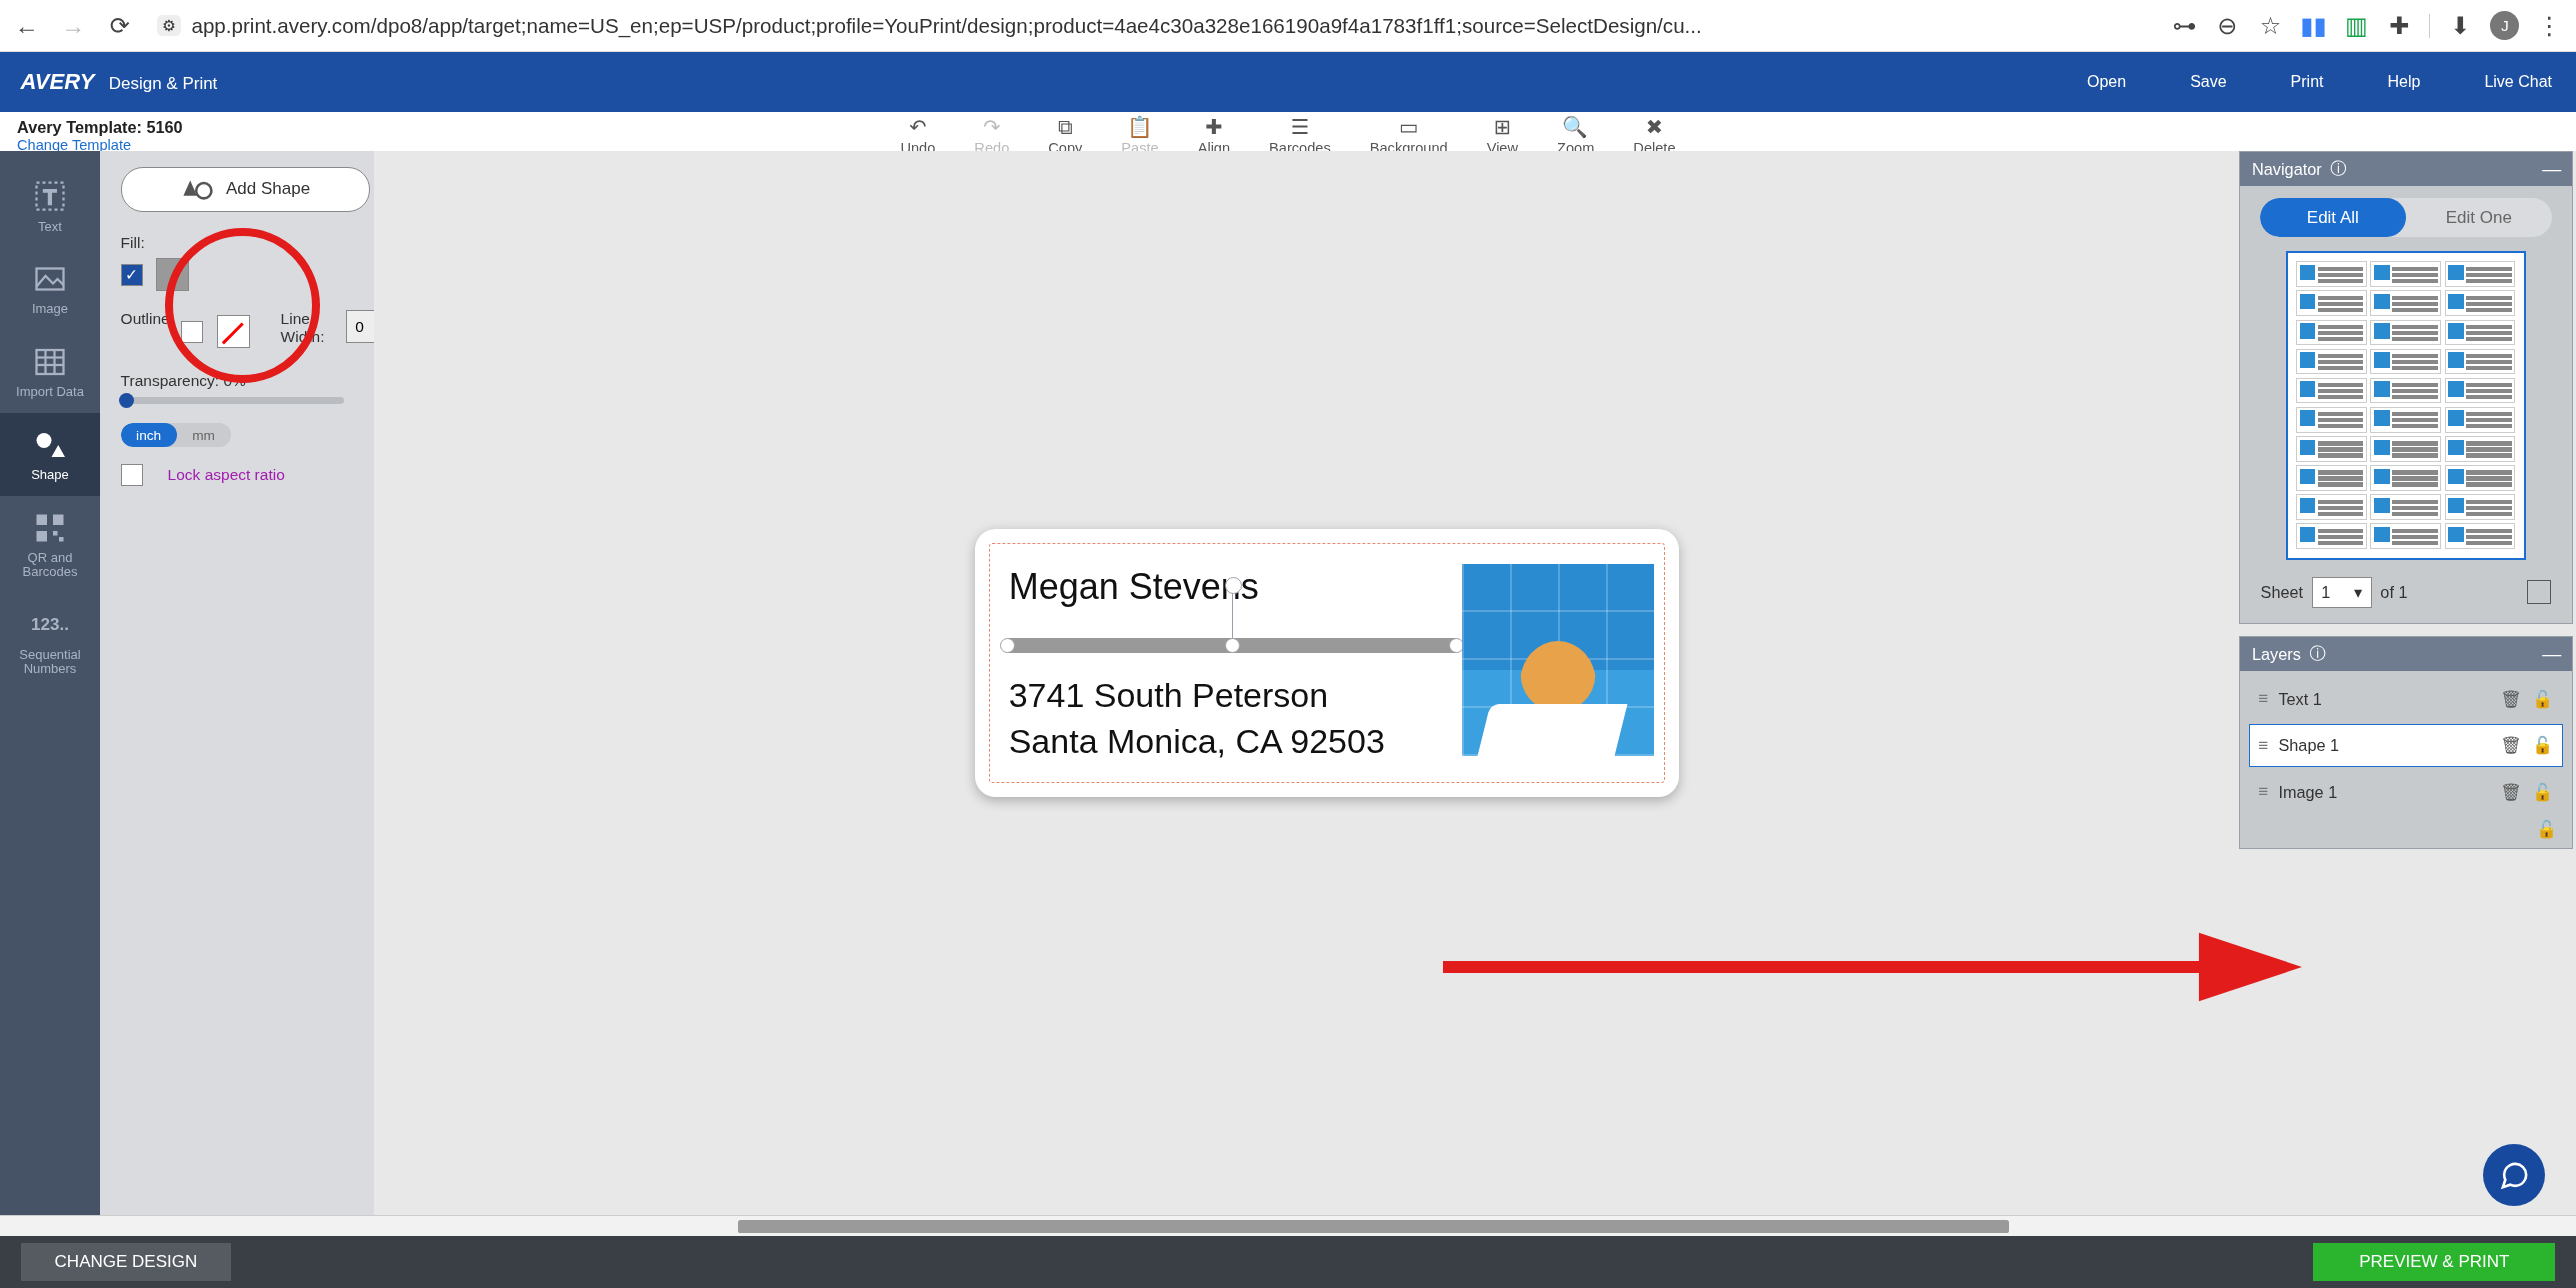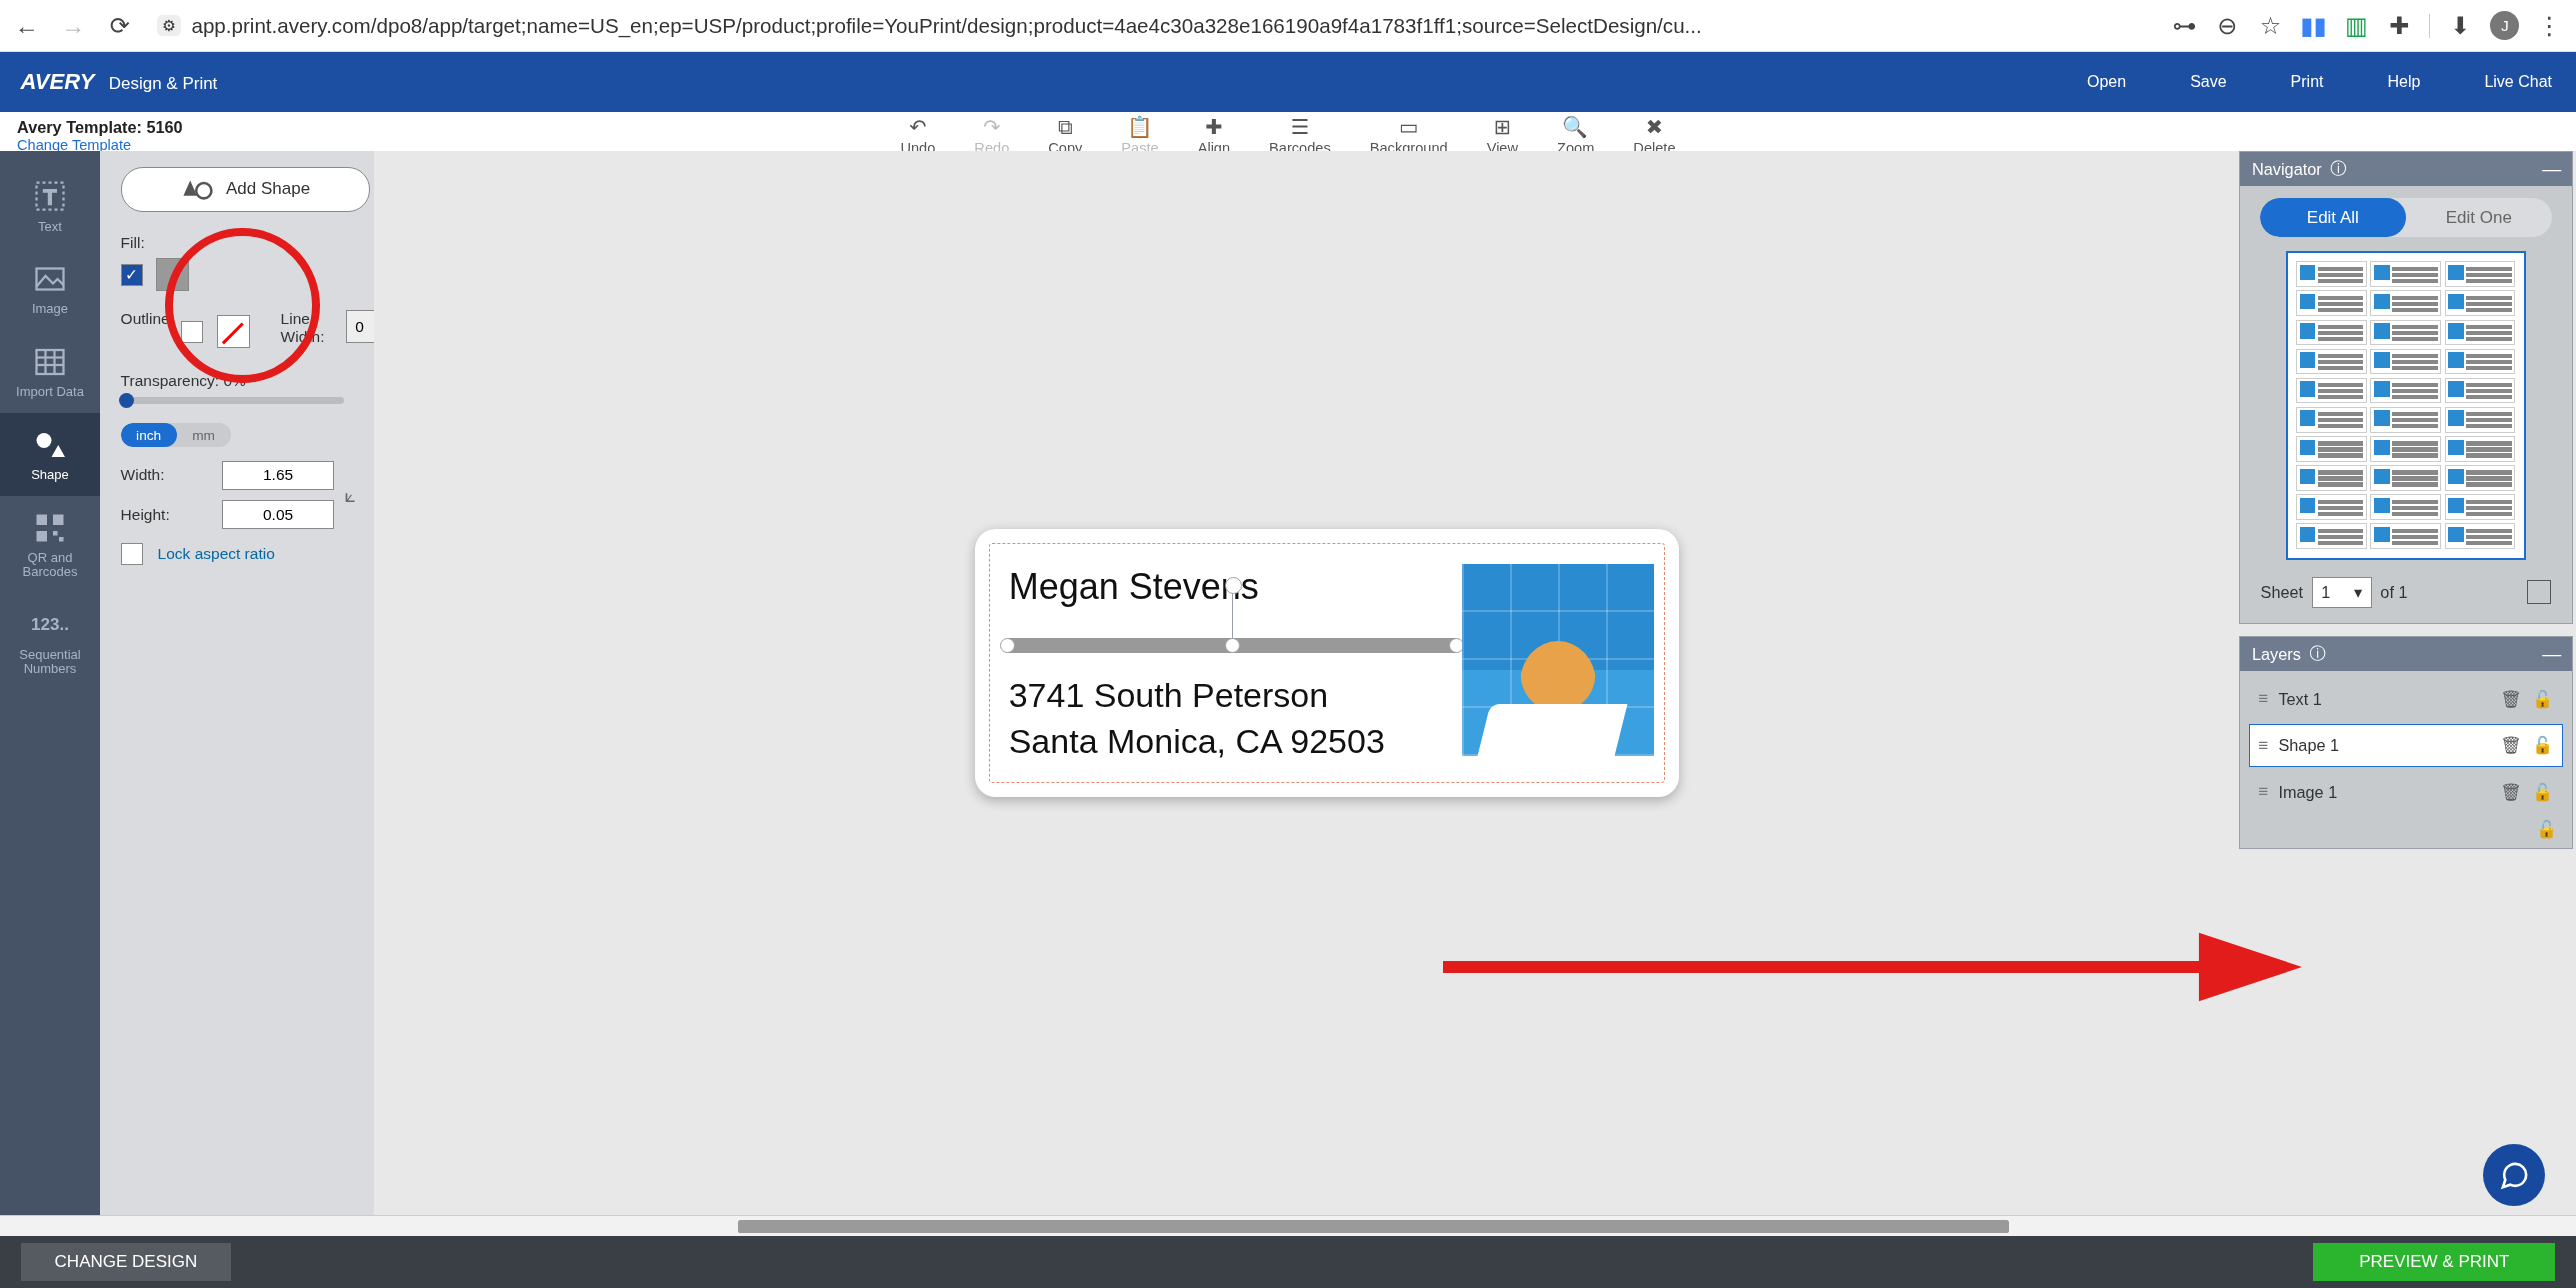--- a/index.html
+++ b/index.html
@@ -52,21 +52,21 @@
 .lw-select{width:77px;height:33px;border:0.9px solid #888;background:#eee;display:flex;align-items:center;justify-content:space-between;padding:0 8.6px;font-size:15.5px}
 .slider-track{width:223px;height:6.9px;border-radius:3.4px;background:#b9bcc1;margin-top:3.4px;position:relative}
 .slider-thumb{position:absolute;left:-1.7px;top:-4.3px;width:15.5px;height:15.5px;border-radius:50%;background:#1c4fa1}
 .unit-toggle{display:inline-flex;border-radius:12px;background:#c9cbce;height:24px;overflow:hidden;margin-bottom:13.7px}
 .unit-toggle span{padding:0 15.5px;font-size:13.7px;display:flex;align-items:center;color:#666}
 .unit-toggle span.on{background:#1c6dd0;color:#fff;border-radius:12px}
 .dim-row{display:flex;align-items:center;gap:15.5px;margin-bottom:10.3px}
 .dim-row label{width:86px;font-size:15.5px;color:#333}
 .dim-input{width:112px;height:29px;border:0.9px solid #888;background:#fff;text-align:center;font-size:15.5px}
 .link-dims{font-size:19px;color:#666}
-.lock-row{display:flex;align-items:center;gap:15px;font-size:15.5px;color:#0369a1;margin-top:3.4px}
+.lock-row{display:flex;align-items:center;gap:25px;font-size:15.5px;color:#a21caf;margin-top:3.4px}
 .panel-collapse{position:absolute;right:-15.5px;top:50%;width:15.5px;height:77px;background:#c7cacd;border:0.9px solid #aaa;border-left:none;border-radius:0 5.2px 5.2px 0;display:flex;align-items:center;justify-content:center;color:#555;font-size:13.7px}
 
 .red-circle{position:absolute;left:65px;top:77px;width:155px;height:155px;border:8.6px solid #e21b1b;border-radius:50%;pointer-events:none}
 
 .canvas{flex:1;position:relative;background:#e8e8e9}
 .label-card{position:absolute;left:601px;top:378px;width:704px;height:268px;background:#fff;border-radius:20.6px;box-shadow:0 3.4px 12px rgba(0,0,0,.25)}
 .label-inner{position:absolute;inset:13.7px;border:1.7px dashed #e58a6b;border-radius:3.4px}
 .label-name{position:absolute;left:19px;top:22px;font-size:36px;color:#111}
 .label-addr{position:absolute;left:19px;top:129px;font-size:34px;color:#111;line-height:1.35}
 .label-img{position:absolute;right:10.3px;top:20.6px;width:192px;height:192px;background:linear-gradient(180deg,#2a8bd1 0%,#2a8bd1 55%,#3ba0e0 55%,#3ba0e0 100%)}
@@ -295,33 +295,20 @@
     </div>
     <div class="section-label"><span>Transparency:</span> <span>0%</span></div>
     <div class="slider-track">
         <div class="slider-thumb"></div>
       </div>
     <div style="height:19px"></div>
     <div class="unit-toggle">
       <span class="on">inch</span>
       <span>mm</span>
     </div>
-    <div style="display:flex;gap:10.3px;align-items:flex-start">
-      <div>
-        <div class="dim-row">
-            <label>Width:</label>
-            <input class="dim-input" value="1.65" style="">
-          </div>
-        <div class="dim-row">
-            <label>Height:</label>
-            <input class="dim-input" value="0.05" style="">
-          </div>
-      </div>
-      <div class="link-dims" style="margin-top:24px">⟀</div>
-    </div>
     <div class="lock-row">
         <div class="check"></div>
         <span>Lock aspect ratio</span>
       </div>
     <div class="panel-collapse">‹</div>
     <div class="red-circle"></div>
   </div>
 
   <div class="canvas">
     <div class="label-card">

